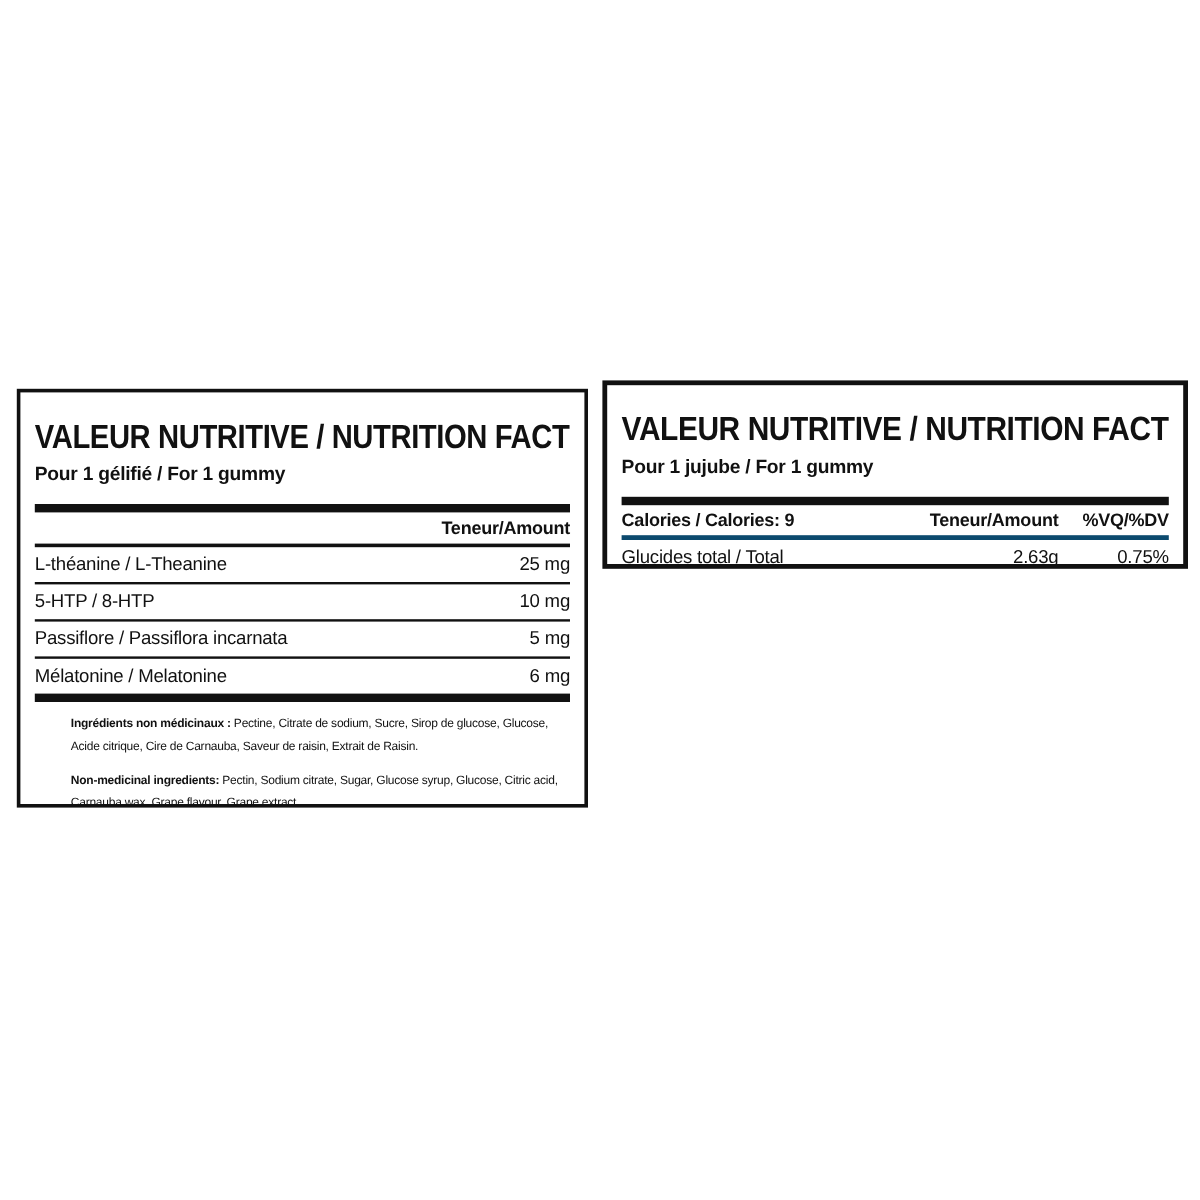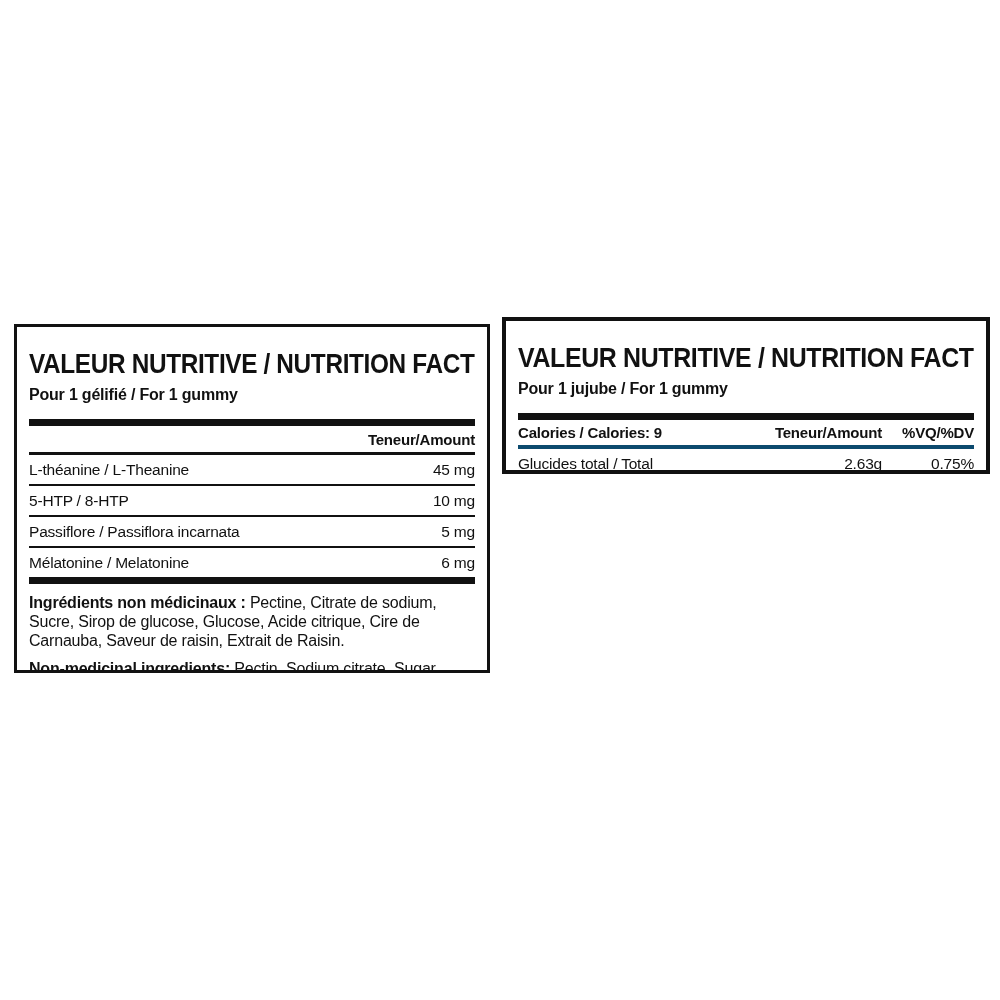--- a/index.html
+++ b/index.html
@@ -55,24 +55,25 @@
     align-items:flex-start;
     font-size:15.5px;
     line-height:18px;
     padding:6px 0 5px 0;
     border-bottom:2px solid #111111;
     letter-spacing:-0.2px;
   }
   .lrow.last { border-bottom:none; }
 
   .ing {
-    font-size:16px;
+    font-size:10px;
     line-height:19px;
     margin-top:9px;
     letter-spacing:-0.2px;
+    margin-left:30px;
   }
   .ing .b { font-weight:700; }
 
   
   .rhead {
     display:flex;
     align-items:baseline;
     font-weight:700;
     font-size:15px;
     padding:4px 0 4px 0;
@@ -101,21 +102,21 @@
   <div class="ptitle">
     <span class="squeeze">VALEUR NUTRITIVE / NUTRITION FACT</span>
   </div>
   <div class="serving">Pour 1 gélifié / For 1 gummy</div>
   <div class="bar"></div>
 
   <div class="amount-head">Teneur/Amount</div>
 
   <div class="lrow">
     <span>L-théanine / L-Theanine</span>
-    <span>45 mg</span>
+    <span>25 mg</span>
   </div>
   <div class="lrow">
     <span>5-HTP / 8-HTP</span>
     <span>10 mg</span>
   </div>
   <div class="lrow">
     <span>Passiflore / Passiflora incarnata</span>
     <span>5 mg</span>
   </div>
   <div class="lrow last">

